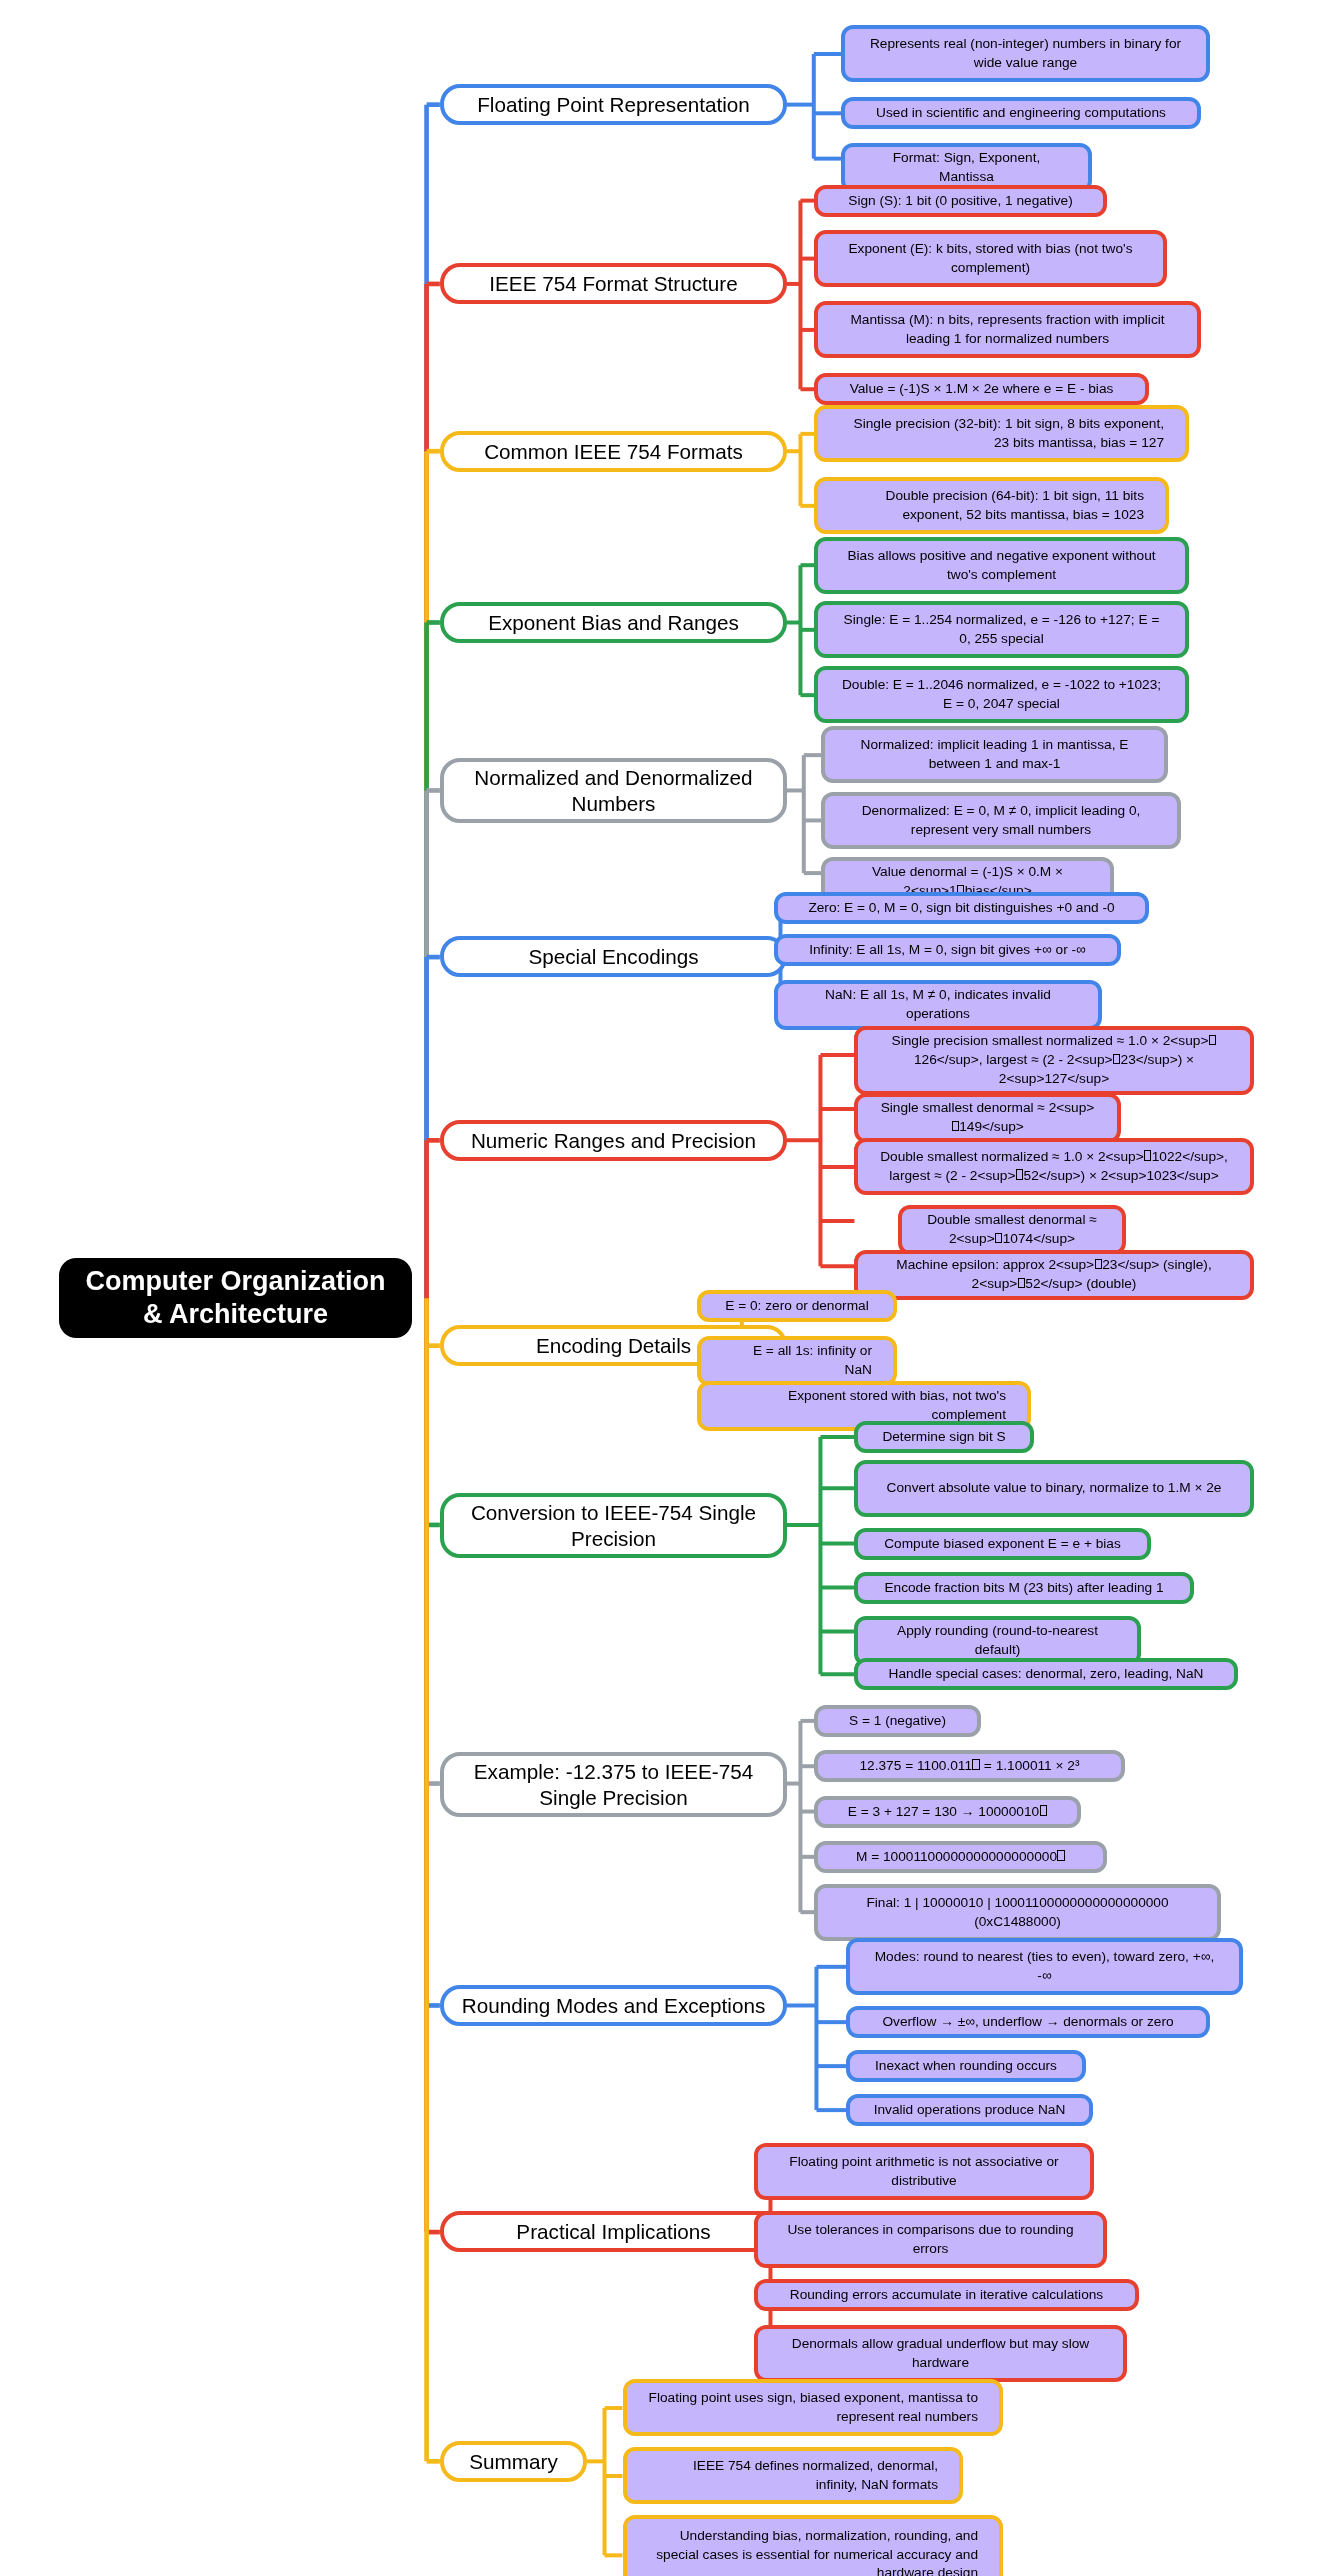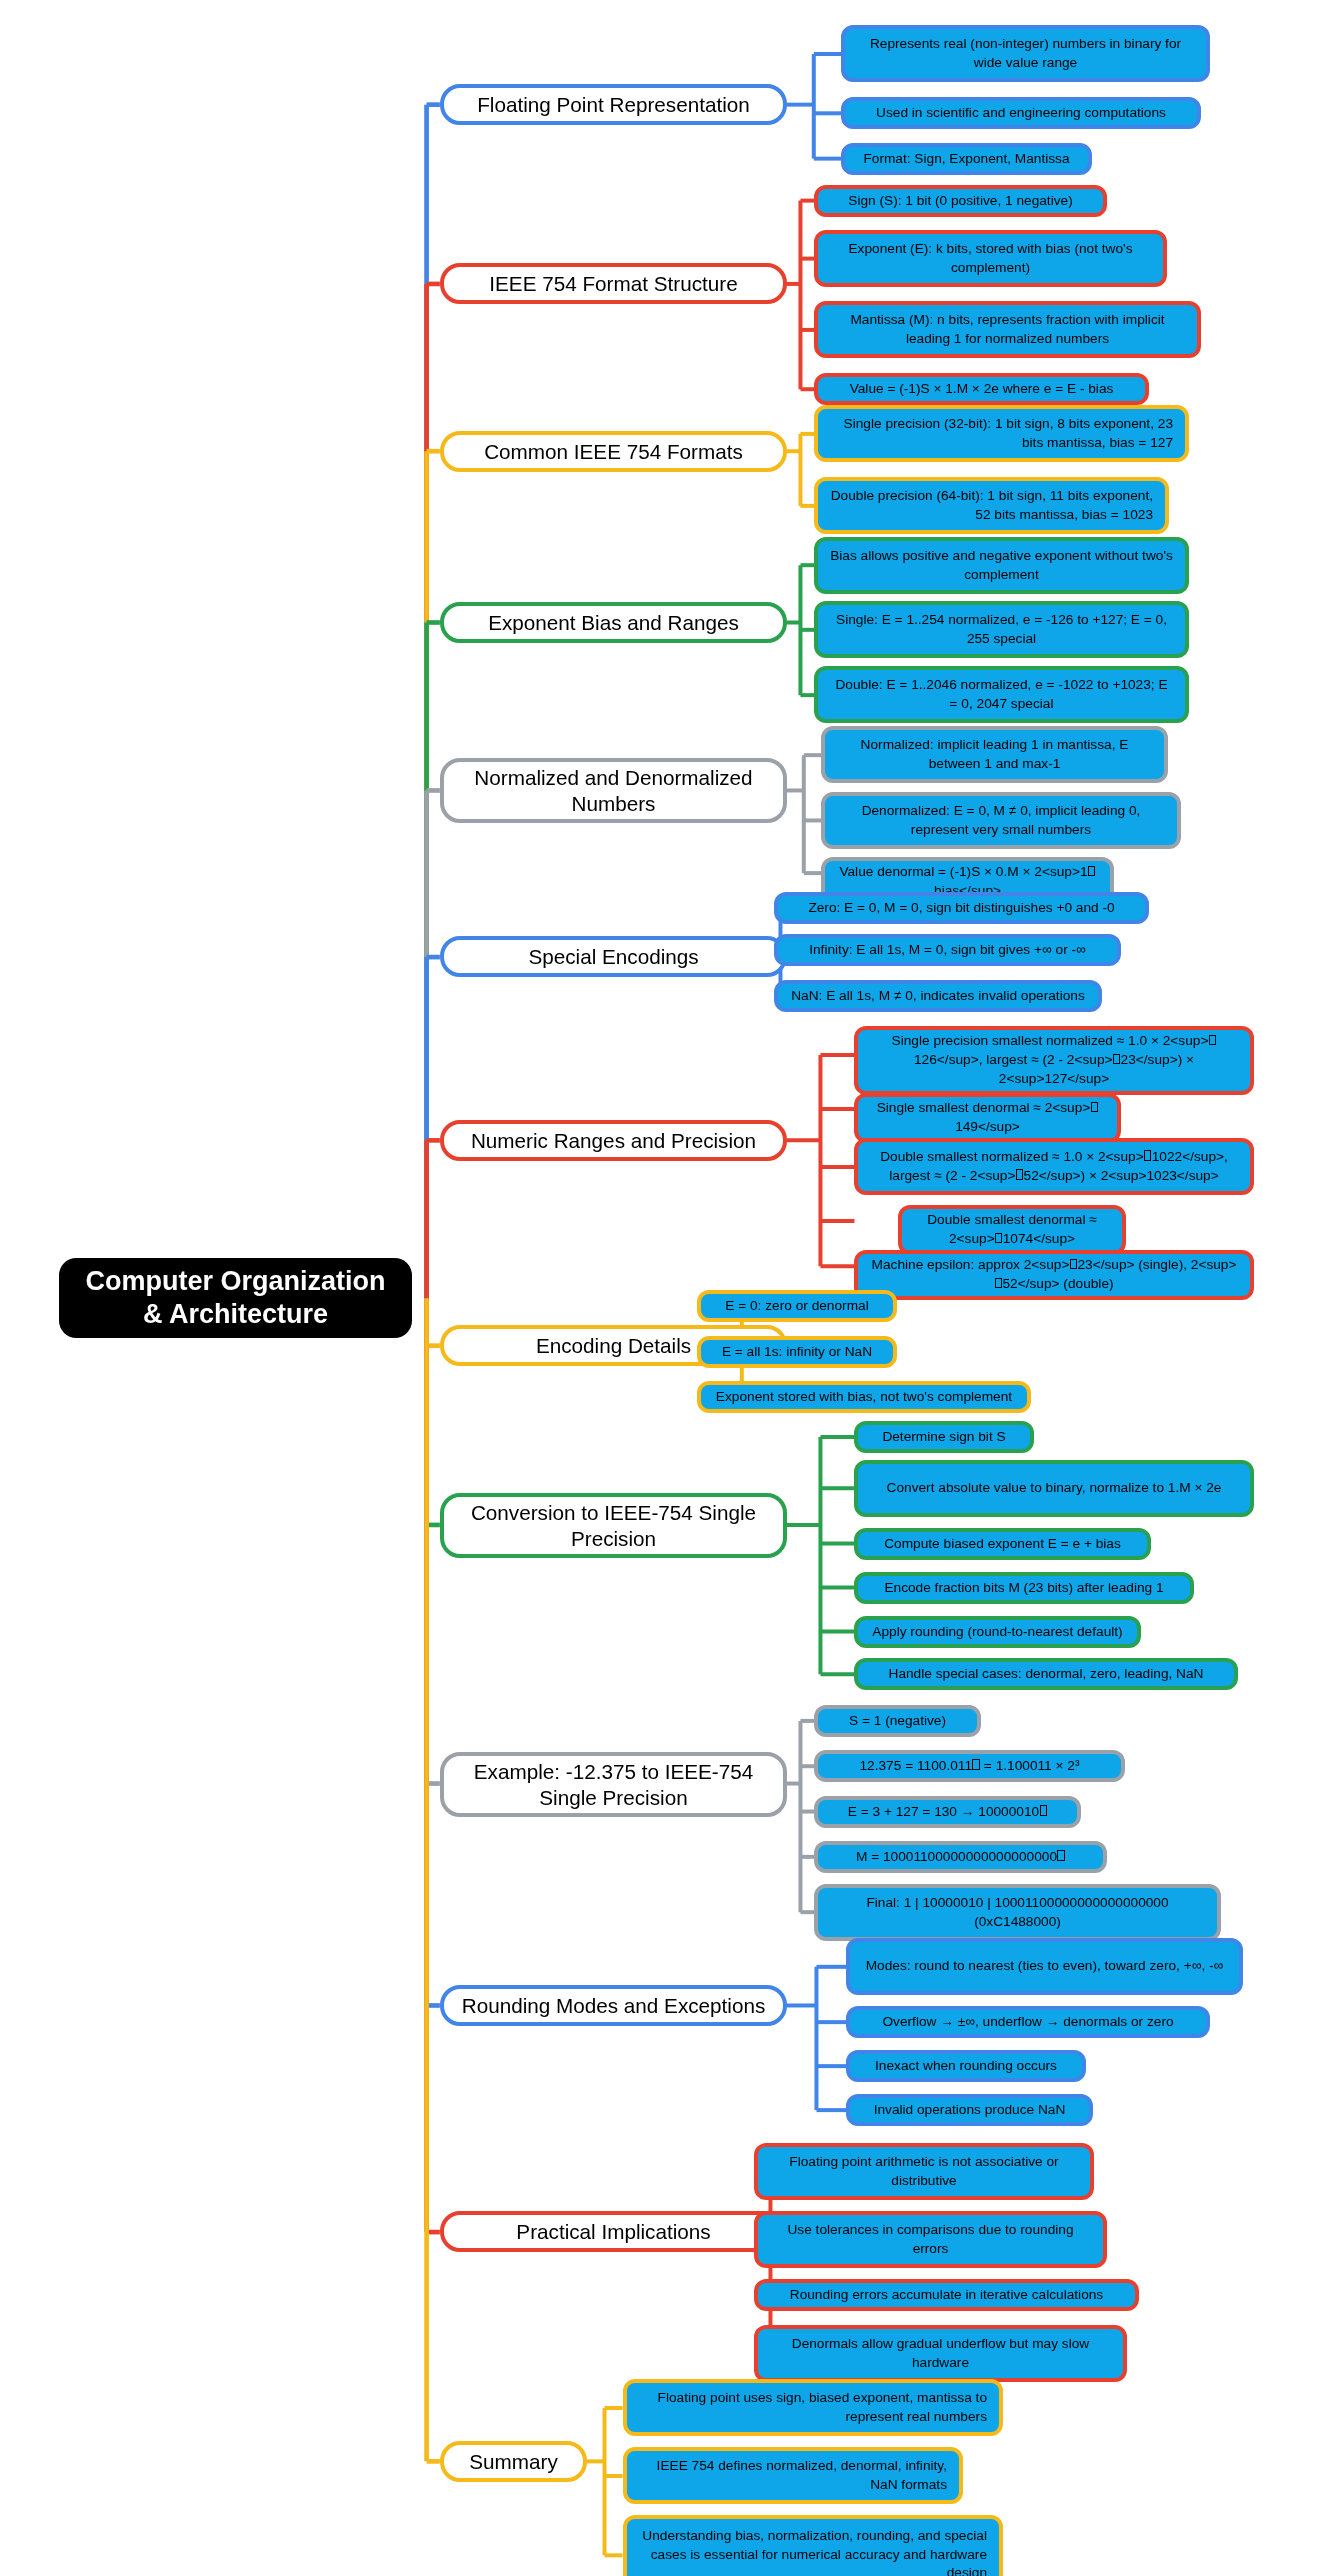--- a/index.html
+++ b/index.html
@@ -63,29 +63,29 @@
   .branch .branch-label {
     font-size: 20.7px;
     color: #000000;
     line-height: 1.25;
     white-space: pre-line;
   }
 
   
   .leaf {
     position: absolute;
-    background: #0ea5e9;
+    background: #c4b5fd;
     border-style: solid;
     border-width: 4px;
     border-radius: 12px;
     display: flex;
     align-items: center;
     justify-content: center;
     text-align: center;
-    padding: 2px 12px;
+    padding: 2px 21px;
     z-index: 3;
   }
   .leaf .leaf-label {
     font-size: 13.7px;
     color: #000000;
     line-height: 1.38;
   }
 
   
   .c-blue   { border-color: #4285e8; }

